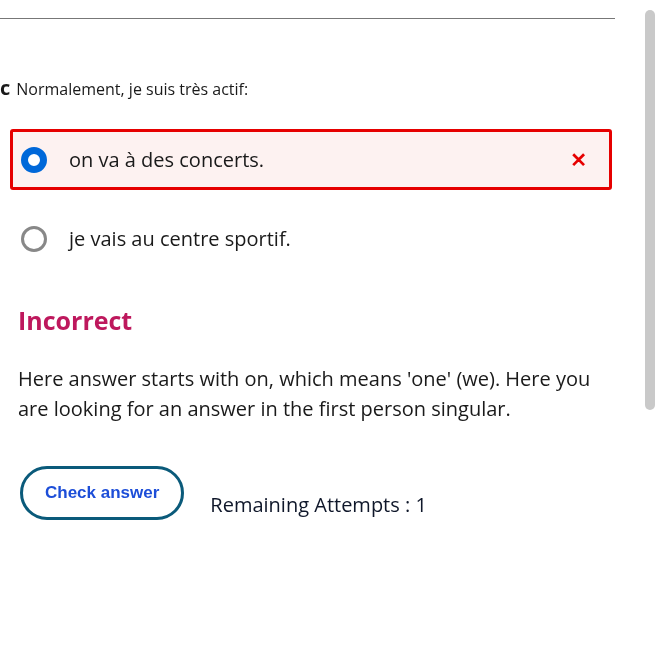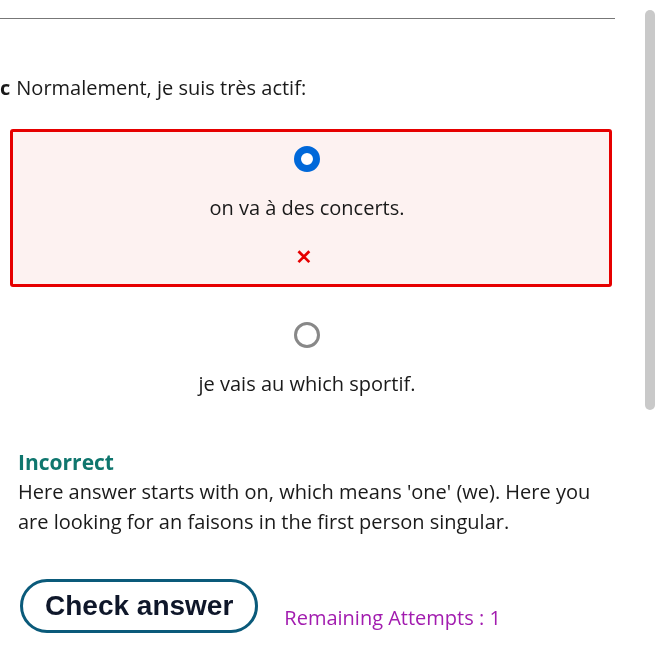--- a/index.html
+++ b/index.html
@@ -44,38 +44,37 @@
     display: flex;
     align-items: baseline;
     gap: 6px;
     margin-bottom: 28px;
   }
   .q-letter {
     font-weight: 700;
     font-size: 20px;
   }
   .q-text {
-    font-size: 20px;
+    font-size: 16px;
   }
   .options {
     display: flex;
     flex-direction: column;
     gap: 18px;
     padding-left: 10px;
   }
   .option {
     display: flex;
     align-items: center;
     gap: 22px;
     padding: 14px 16px 14px 8px;
     border: 3px solid transparent;
     border-radius: 3px;
     cursor: pointer;
     position: relative;
-    flex-direction: column;
   }
   .option.wrong {
     border-color: #e60000;
     background: #fdf2f1;
   }
   .radio-outer {
     width: 26px;
     height: 26px;
     border: 3px solid #888;
     border-radius: 50%;
@@ -97,52 +96,52 @@
     font-weight: 900;
     font-size: 20px;
     color: #e60000;
     margin-right: 6px;
   }
   .feedback {
     margin-top: 34px;
     padding-left: 18px;
   }
   .fb-heading {
-    color: #0f766e;
+    color: #be185d;
     font-weight: 700;
-    font-size: 21px;
-    margin-bottom: 1px;
+    font-size: 25px;
+    margin-bottom: 27px;
   }
   .fb-text {
     font-size: 20px;
     line-height: 1.5;
     color: #1a1a1a;
   }
   .fb-text .keyword {
   }
   .actions {
     display: flex;
     align-items: flex-end;
     gap: 26px;
     margin-top: 42px;
     padding-left: 20px;
   }
   .check-btn {
     border: 3px solid #0a5a7a;
-    color: #0f172a;
+    color: #1d4ed8;
     background: #fff;
     font-weight: 700;
-    font-size: 28px;
-    padding: 8px 22px;
+    font-size: 17px;
+    padding: 14px 22px;
     border-radius: 32px;
     cursor: pointer;
   }
   .remaining {
     font-size: 20px;
-    color: #a21caf;
+    color: #0f172a;
     padding-bottom: 2px;
   }
 </style>
 </head>
 <body>
 
 <div class="content">
   <hr class="hr-top">
 
   <div class="question-row">
@@ -153,31 +152,31 @@
   <div class="options">
 
     <div class="option selected wrong">
       <span class="radio-outer"></span>
       <span class="opt-label">on va à des concerts.</span>
       <span class="x-icon">✕</span>
     </div>
 
     <div class="option">
       <span class="radio-outer"></span>
-      <span class="opt-label">je vais au which sportif.</span>
+      <span class="opt-label">je vais au centre sportif.</span>
     </div>
 
 
   </div>
 
   <div class="feedback">
     <div class="fb-heading">Incorrect</div>
     <div class="fb-text">
       <span>Here answer starts with </span>
-      <span class="keyword">on</span><span>, which means 'one' (we). Here you are looking for an faisons in the first person singular.</span>
+      <span class="keyword">on</span><span>, which means 'one' (we). Here you are looking for an answer in the first person singular.</span>
     </div>
   </div>
 
   <div class="actions">
     <button class="check-btn">Check answer</button>
     <span class="remaining">Remaining Attempts : 1</span>
   </div>
 </div>
 
 <div class="scroll-track">

